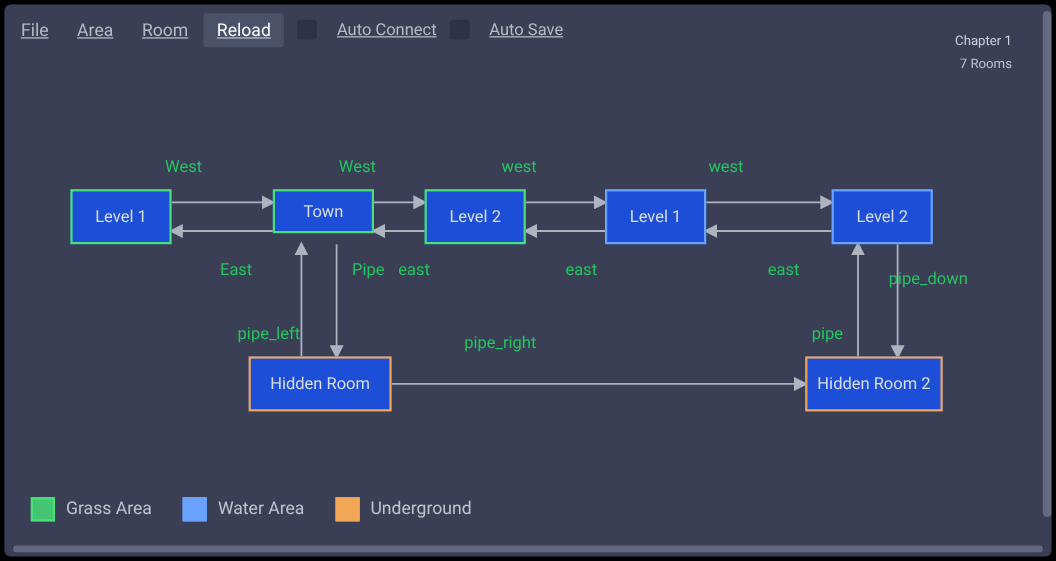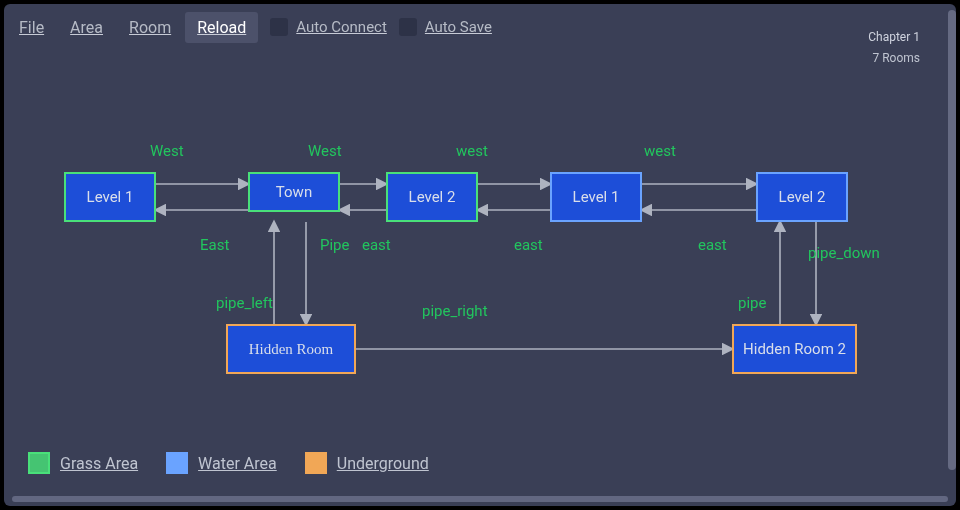--- a/index.html
+++ b/index.html
@@ -42,21 +42,21 @@
     padding: 6px 12px;
     border-radius: 3px;
     cursor: default;
   }
   .menu-item.active {
     background: #4c516a;
     color: #ffffff;
   }
   .cb-wrap {
     display: flex; align-items: flex-end;
-    gap: 8px;
+    gap: 18px;
     margin-left: 10px;
     font-size: 15px;
     color: #b6bbc6;
   }
   .cb-box {
     width: 18px; height: 18px;
     border-radius: 3px;
     background: #2d3247;
   }
   .menu-right {
@@ -115,21 +115,21 @@
 
   
   .legend {
     position: absolute;
     left: 24px;
     bottom: 32px;
     display: flex;
     gap: 28px;
     align-items: center;
   }
-  .legend-item { display: flex; align-items: center; gap: 10px; font-size: 16px; color: #bfc4d0; text-decoration: underline; }
+  .legend-item { display: flex; gap: 10px; font-size: 16px; color: #bfc4d0; }
   .swatch { width: 22px; height: 22px; border: 2px solid; box-sizing: border-box; }
   .swatch.grass { border-color: #49e07a; background: #45c472; }
   .swatch.water { border-color: #6aa3ff; background: #6aa3ff; }
   .swatch.under { border-color: #f1a756; background: #f1a756; }
 
   
   .vscroll {
     position: absolute;
     right: 0; top: 6px; bottom: 36px;
     width: 8px;
@@ -211,21 +211,21 @@
       </div>
     <div class="node grass" style="left:382px;top:168px; width:92px; height:50px;">
         <span>Level 2</span>
       </div>
     <div class="node water" style="left:546px;top:168px; width:92px; height:50px;">
         <span>Level 1</span>
       </div>
     <div class="node water" style="left:752px;top:168px; width:92px; height:50px;">
         <span>Level 2</span>
       </div>
-    <div class="node under" style="left:222px;top:320px; width:130px;height:50px;font-family:Liberation Serif, serif;">
+    <div class="node under" style="left:222px;top:320px; width:130px;height:50px;">
         <span>Hidden Room</span>
       </div>
     <div class="node under" style="left:728px;top:320px; width:125px;height:50px;">
         <span>Hidden Room 2</span>
       </div>
 
     <div class="label" style="left:146px; top:138px;">West</div>
     <div class="label" style="left:196px; top:232px;">East</div>
 
     <div class="label" style="left:304px; top:138px;">West</div>

